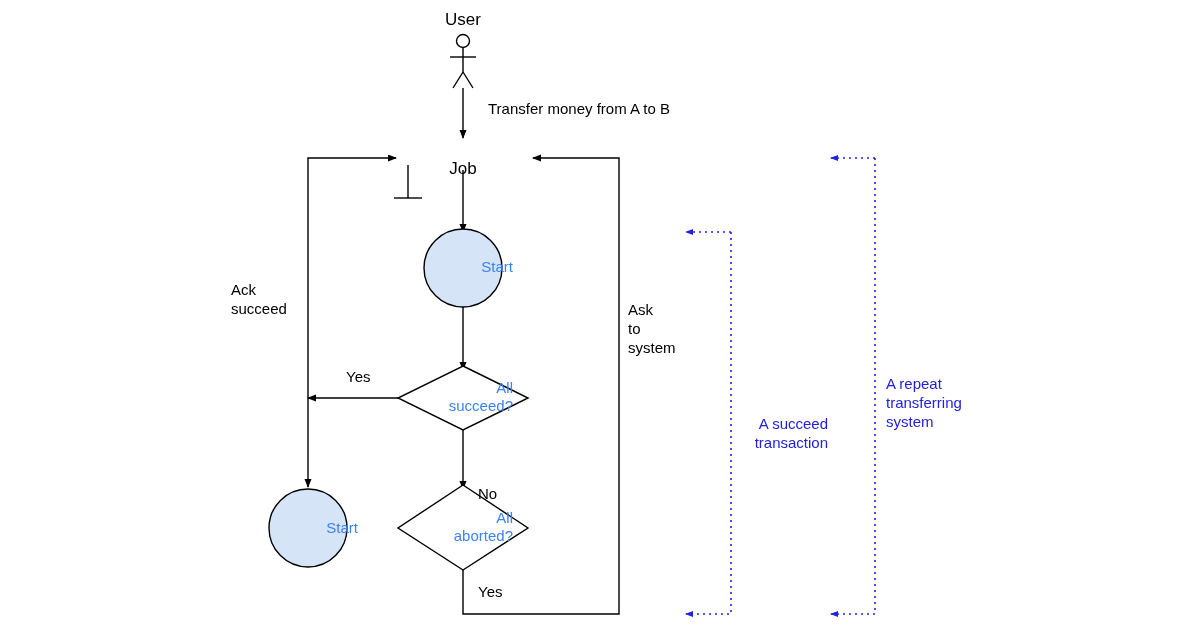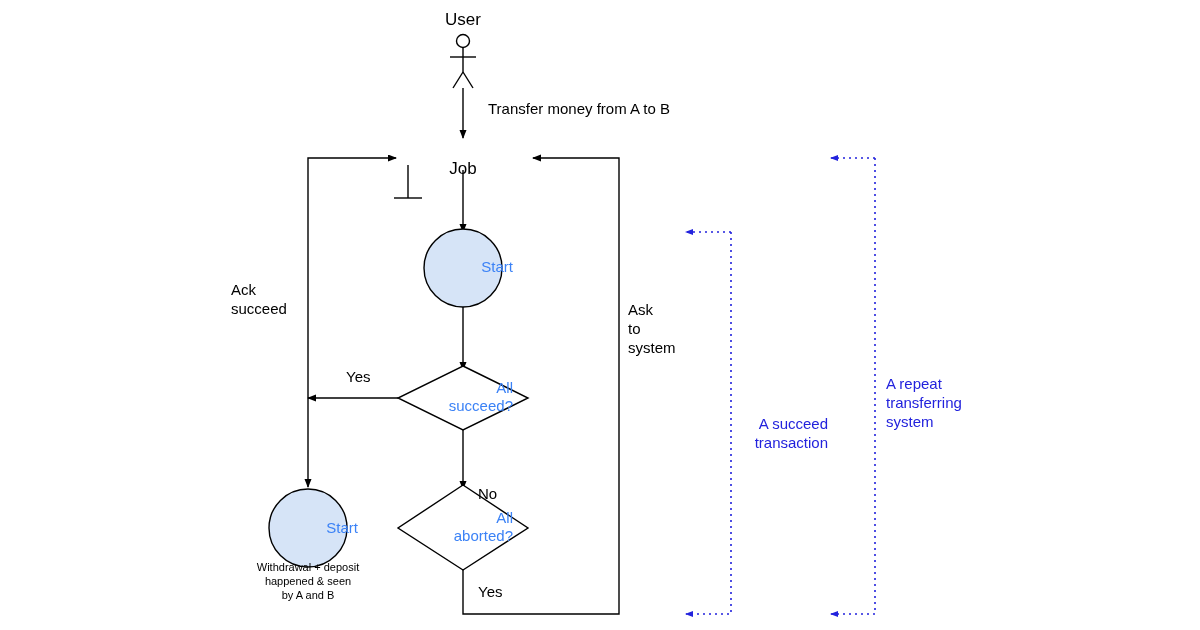--- a/index.html
+++ b/index.html
@@ -122,23 +122,20 @@
   <div class="node-text" style="left:413px; top:258px; width:100px;">Start</div>
 
   <div class="node-text" style="left:413px; top:379px; width:100px;">All
 succeed?</div>
 
   <div class="node-text" style="left:413px; top:509px; width:100px;">All
 aborted?</div>
 
   <div class="node-text" style="left:258px; top:519px; width:100px;">Start</div>
 
-  <div class="lbl center small" style="left:238px; top:561px; width:140px;">Withdrawal + deposit
-happened &amp; seen
-by A and B</div>
 
   <div class="lbl" style="left:346px; top:368px;">Yes</div>
 
   <div class="lbl" style="left:478px; top:444px;margin-top:41px;">No</div>
 
   <div class="lbl" style="left:478px; top:583px;">Yes</div>
 
   <div class="lbl" style="left:231px; top:281px;">Ack
 succeed</div>
 

